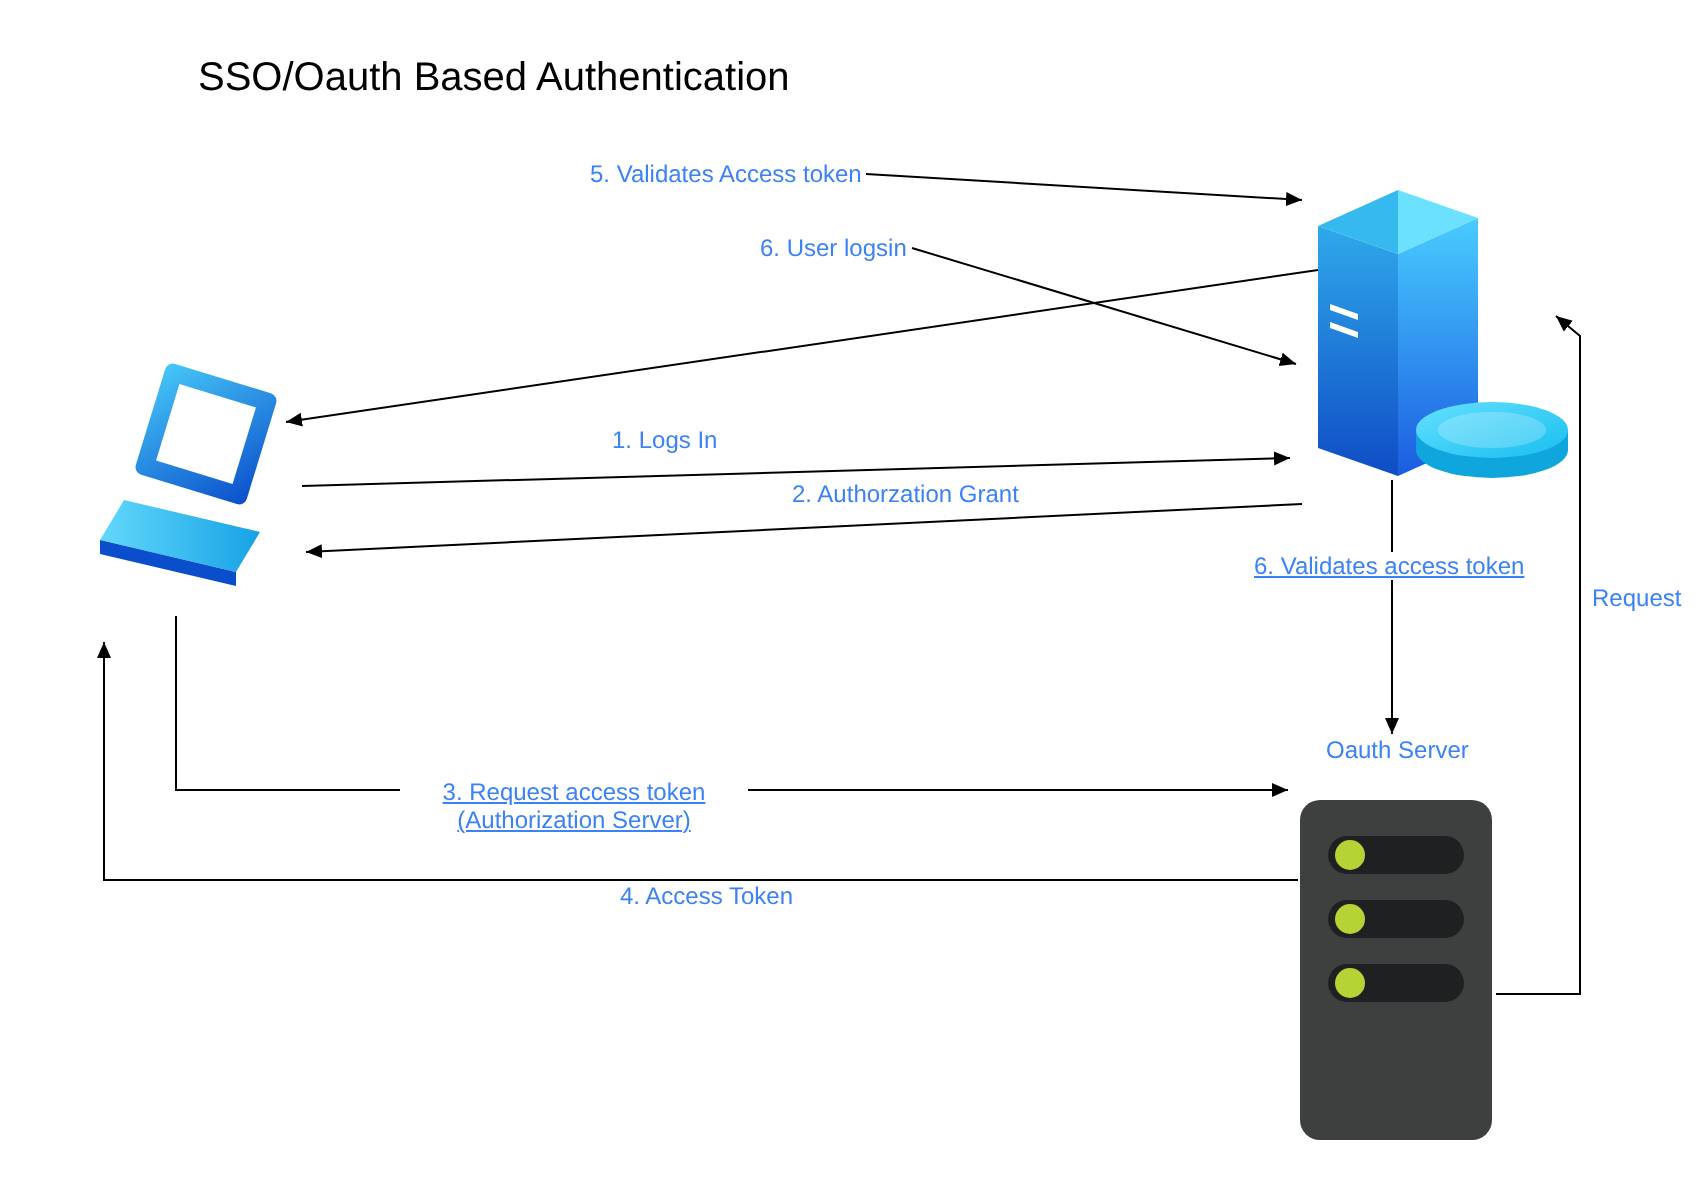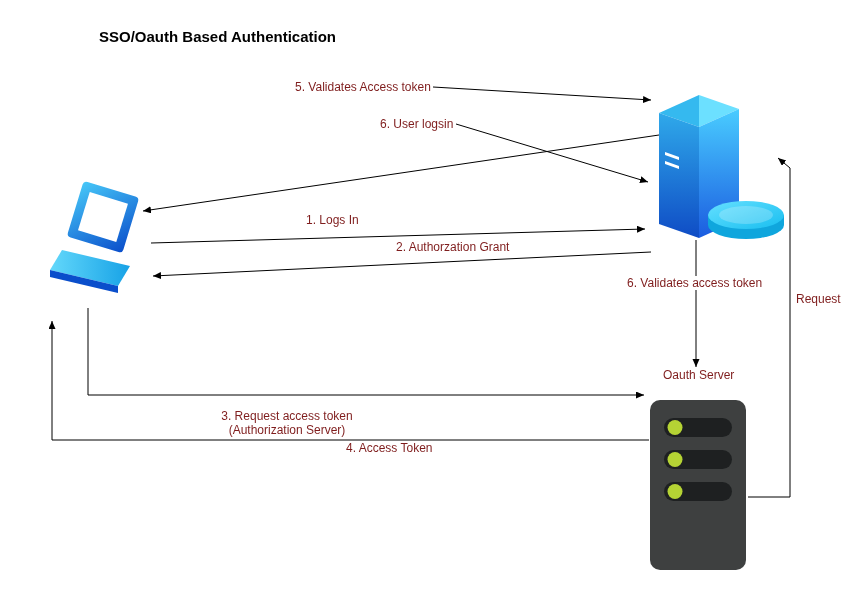--- a/index.html
+++ b/index.html
@@ -3,27 +3,27 @@
 <meta charset="utf-8">
 <style>
   html, body { margin: 0; padding: 0; background: #ffffff; }
   .canvas {
     position: relative; width: 850px; height: 599px;
     background: #ffffff; overflow: hidden;
     font-family: "Liberation Sans", sans-serif; color: #000;
   }
   .title {
     position: absolute; left: 99px; top: 28px;
-    font-size: 15px; font-weight: bold; white-space: nowrap;
+    font-size: 20px; font-weight: normal; white-space: nowrap;
   }
   .lbl {
     position: absolute; font-size: 12px; line-height: 14px;
-    color: #7f1d1d; white-space: nowrap;
+    color: #3b82f6; white-space: nowrap;
   }
-  .lbl.bg { background: #ffffff; padding: 0 3px; }
+  .lbl.bg { background: #ffffff; padding: 0 3px; text-decoration: underline; }
   .lbl.ctr { text-align: center; white-space: normal; }
   .connectors { position: absolute; left: 0; top: 0; }
   .icon { position: absolute; }
 </style>
 </head>
 <body>
 
 <div class="canvas">
 
   <svg class="connectors" width="850" height="599">
@@ -116,21 +116,21 @@
 
   <div class="title">SSO/Oauth Based Authentication</div>
 
   <span class="lbl" style="left:295px; top:80px;">5. Validates Access token</span>
   <span class="lbl" style="left:380px; top:117px;">6. User logsin</span>
   <span class="lbl" style="left:306px; top:213px;">1.  Logs In</span>
   <span class="lbl" style="left:396px; top:240px;">2.  Authorzation Grant</span>
   <span class="lbl bg" style="left:624px; top:276px;">6. Validates access token</span>
   <span class="lbl" style="left:796px; top:292px;">Request</span>
 
-  <div class="lbl ctr bg" style="left:200px; top:389px; width:168px;margin-top:20px;">
+  <div class="lbl ctr bg" style="left:200px; top:389px; width:168px;">
     <span style="display:block;">3.  Request access token</span>
     <span style="display:block;">(Authorization Server)</span>
   </div>
 
-  <span class="lbl" style="left:310px; top:441px;margin-left:36px;">4.  Access Token</span>
+  <span class="lbl" style="left:310px; top:441px;">4.  Access Token</span>
   <span class="lbl" style="left:663px; top:368px;">Oauth Server</span>
 
 </div>
 
 </body></html>

